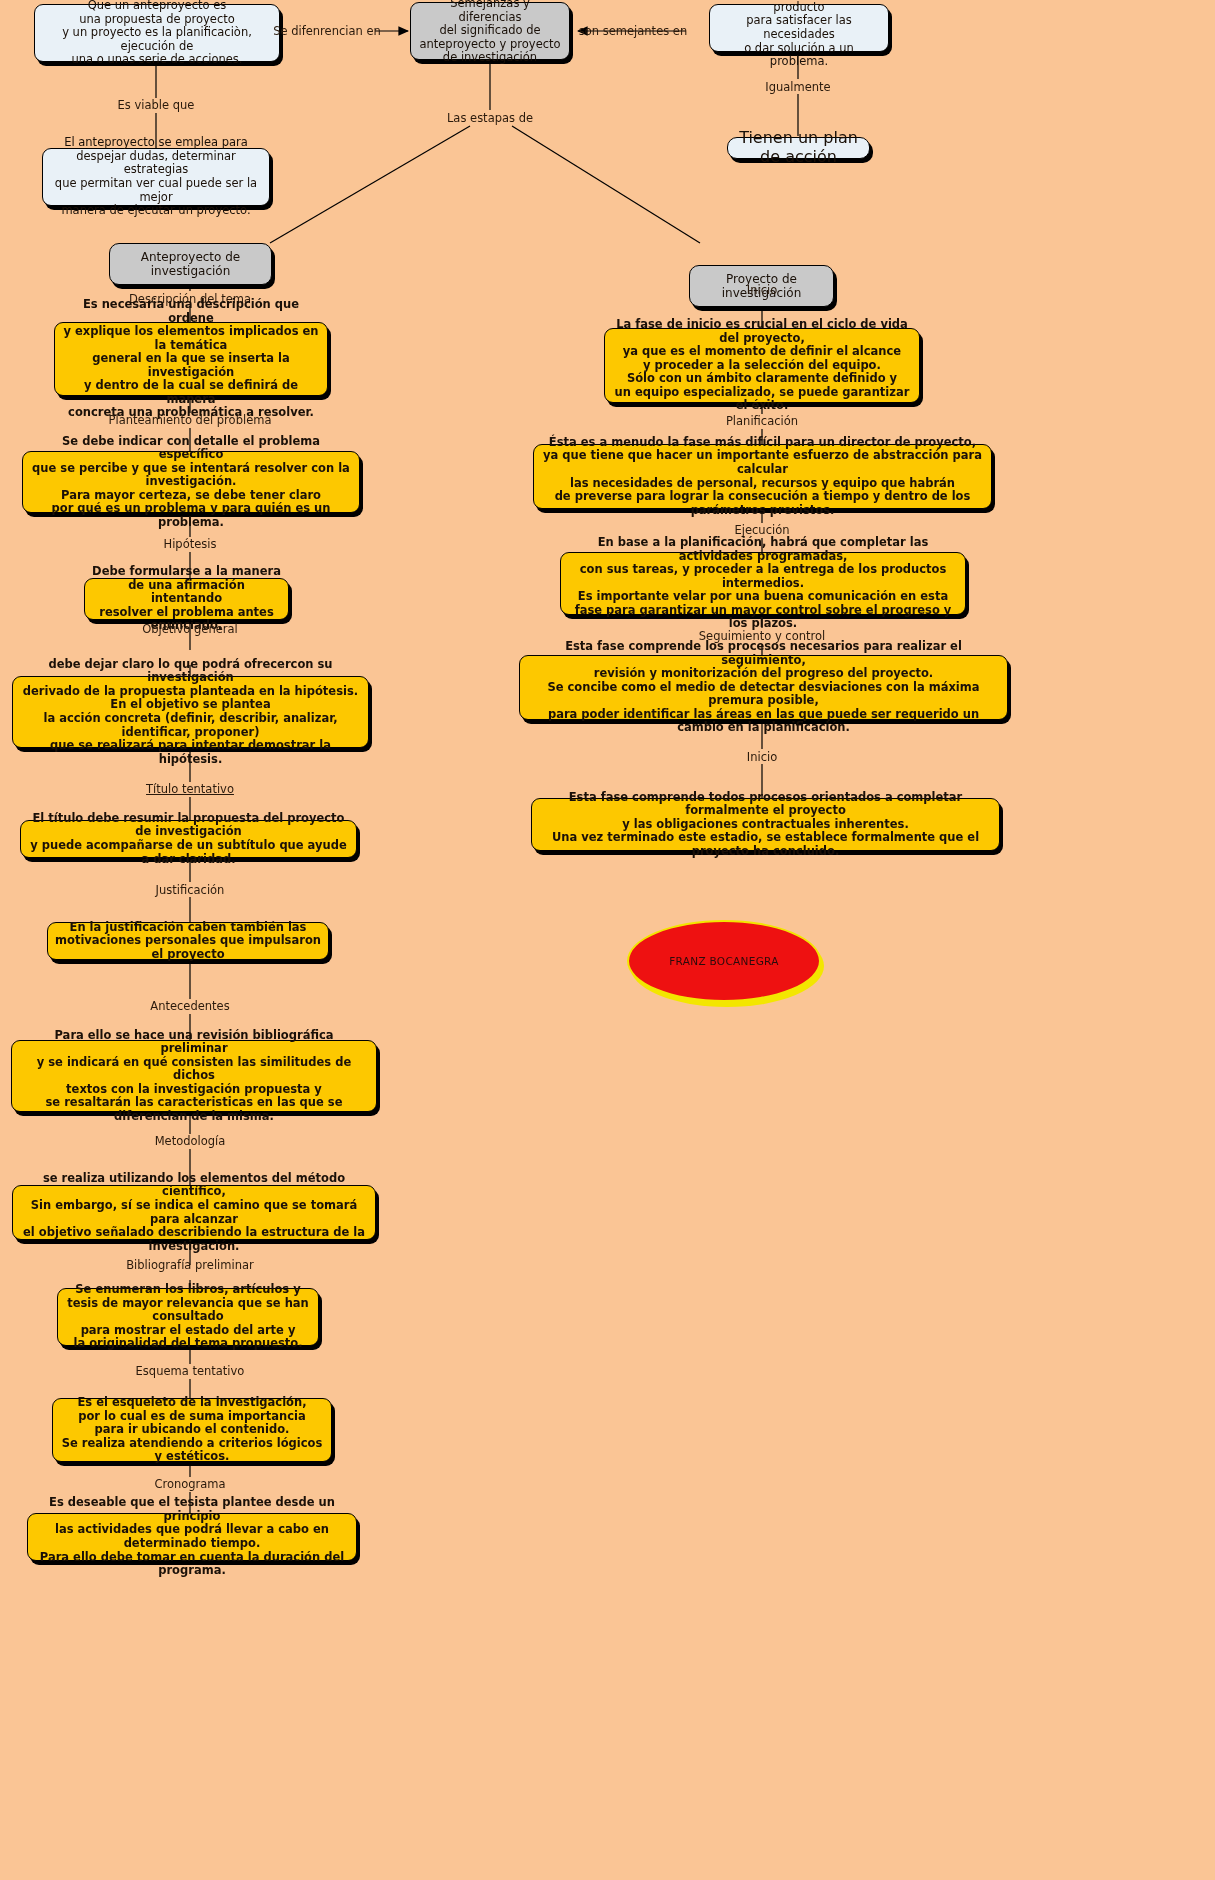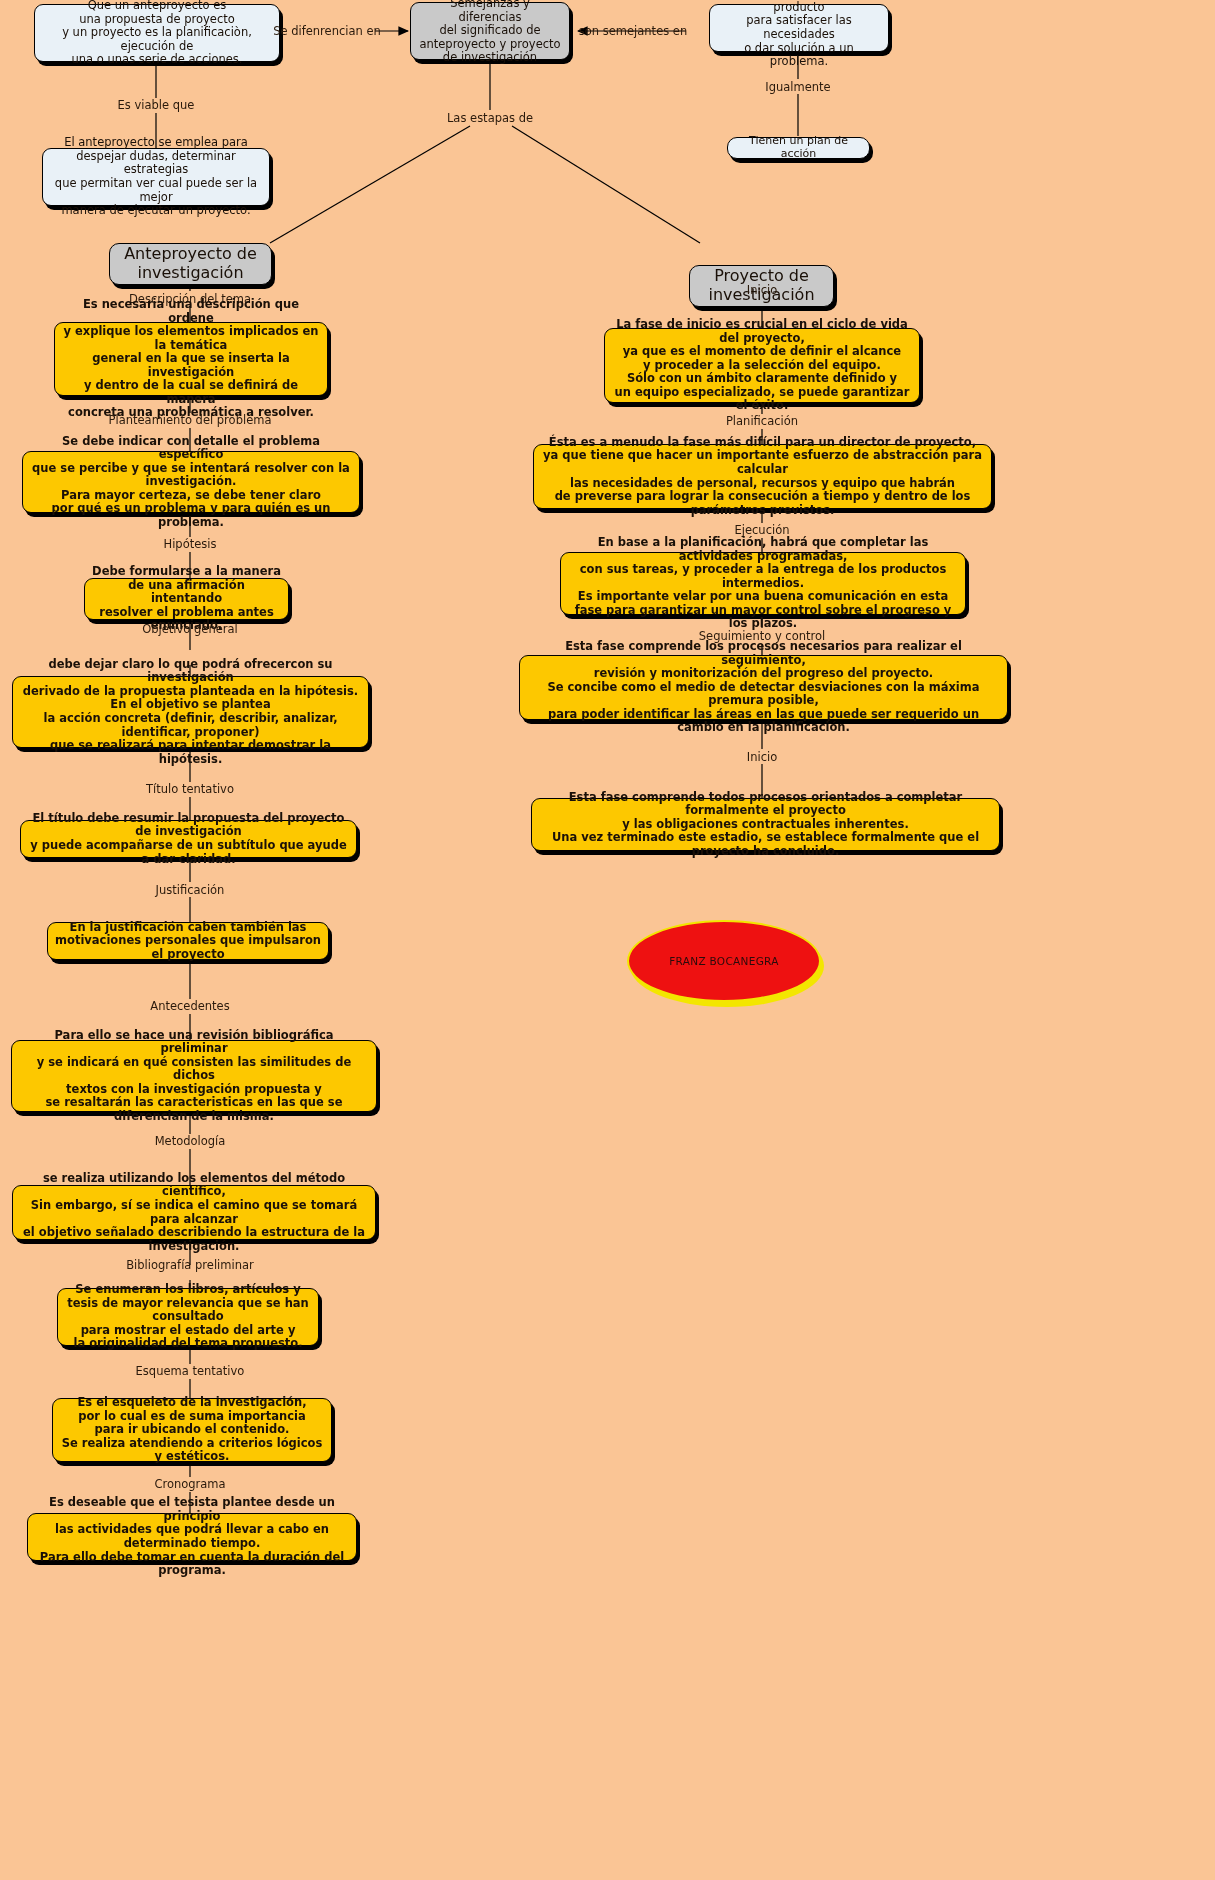--- a/index.html
+++ b/index.html
@@ -50,27 +50,27 @@
     background: #c9c9c9;
     font-size: 11.5px;
   }
   .node.yellow {
     background: #fdc800;
     font-size: 11.5px;
     font-weight: bold;
   }
   .node.grey.pill {
     border-radius: 10px;
-    font-size: 16px;
+    font-size: 12px;
     font-weight: normal;
     padding: 20px 10px;
   }
   .node.blue.pill {
     border-radius: 10px;
-    font-size: 11px;
+    font-size: 16px;
     padding: 3px 10px;
   }
   .link-label {
     position: absolute;
     font-size: 11.5px;
     color: #2a1a0c;
     white-space: nowrap;
     transform: translateX(-50%);
     text-align: center;
     background: transparent;
@@ -203,21 +203,21 @@
 de una afirmación intentando
 resolver el problema antes enunciado.</div>
 
   <div class="link-label" style="left:190px; top:622px;">Objetivo general</div>
   <div class="node yellow" style="left:12px; top:676px; width:357px; height:72px;">debe dejar claro lo que podrá ofrecercon su investigación
 derivado de la propuesta planteada en la hipótesis.
 En el objetivo se plantea
 la acción concreta (definir, describir, analizar, identificar, proponer)
 que se realizará para intentar demostrar la hipótesis.</div>
 
-  <div class="link-label" style="left:190px; top:782px;">Título tentativo</div>
+  <div class="link-label" style="left:190px; top:782px;text-decoration:underline;">Título tentativo</div>
   <div class="node yellow" style="left:20px; top:820px; width:337px; height:38px;">El título debe resumir la propuesta del proyecto de investigación
 y puede acompañarse de un subtítulo que ayude a dar claridad.</div>
 
   <div class="link-label" style="left:190px; top:883px;">Justificación</div>
   <div class="node yellow" style="left:47px; top:922px; width:282px; height:38px;">En la justificación caben también las
 motivaciones personales que impulsaron el proyecto</div>
 
   <div class="link-label" style="left:190px; top:999px;">Antecedentes</div>
   <div class="node yellow" style="left:11px; top:1040px; width:366px; height:72px;">Para ello se hace una revisión bibliográfica preliminar
 y se indicará en qué consisten las similitudes de dichos

